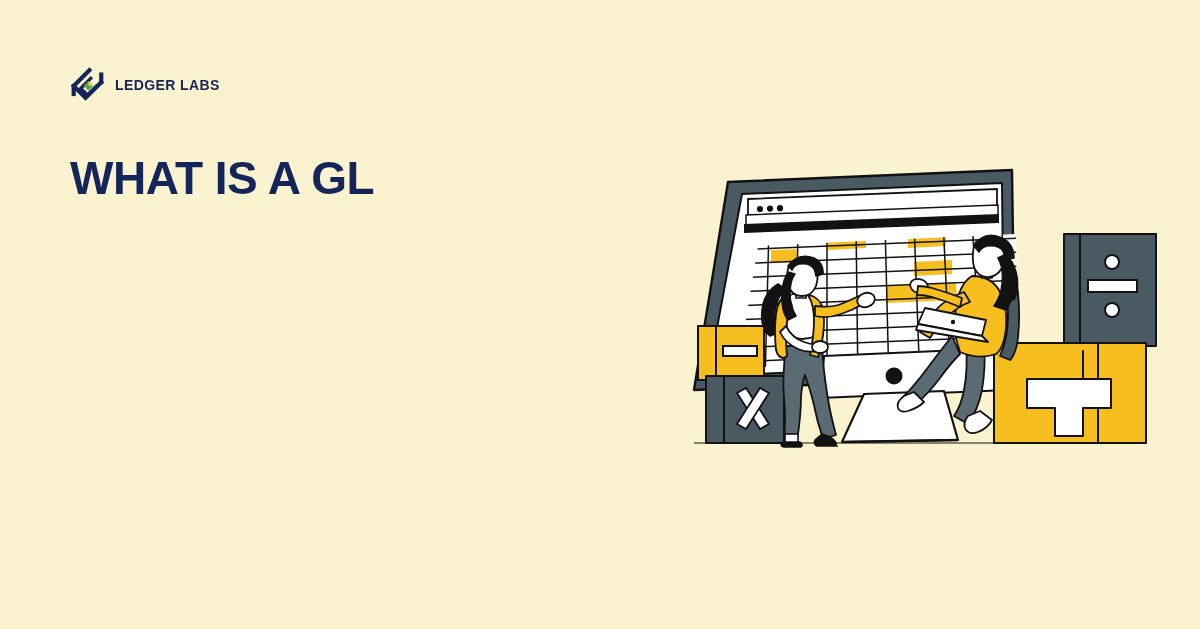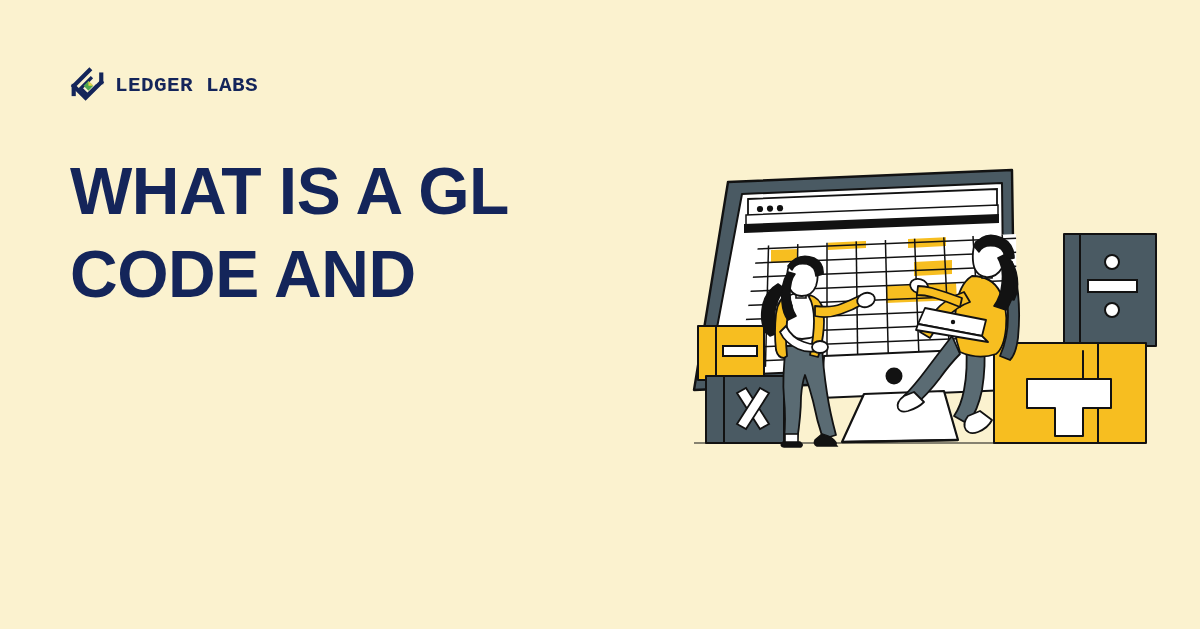--- a/index.html
+++ b/index.html
@@ -29,39 +29,39 @@
     display: flex;
     align-items: center;
     gap: 9px;
   }
   .brand-mark {
     width: 38px;
     height: 38px;
     display: block;
   }
   .brand-name {
-    font-family: Liberation Mono, monospace;
-    font-size: 21px;
+    font-family: Liberation Sans, sans-serif;
+    font-size: 14px;
     font-weight: bold;
     letter-spacing: 0.4px;
     color: #14255a;
     white-space: nowrap;
     line-height: 1;
   }
 
   
   .headline {
     position: absolute;
     left: 70px;
     top: 150px;
     width: 600px;
     margin: 0;
     color: #14255a;
     font-family: "Liberation Sans", sans-serif;
-    font-size: 66px;
+    font-size: 46px;
     font-weight: bold;
     line-height: 1.26;
     letter-spacing: -0.5px;
     text-transform: uppercase;
   }
   .headline .hl-line {
     display: block;
     white-space: nowrap;
   }
 
@@ -102,21 +102,20 @@
           <polygon points="21.5,15.8 26.6,20.9 21.5,26.0 16.4,20.9" fill="#4fa64f"></polygon>
           <polygon points="21.5,15.8 26.6,20.9 21.5,20.9" fill="#e8d44a"></polygon>
         </g>
       </svg>
     </span>
     <span class="brand-name">LEDGER LABS</span>
   </div>
 
   <h1 class="headline">
     <span class="hl-line">WHAT IS A GL</span>
-    <span class="hl-line">CODE AND</span>
   </h1>
 
   <div class="illustration">
     <svg viewBox="0 0 504 316" xmlns="http://www.w3.org/2000/svg" aria-hidden="true">
 
       <defs>
 
         <clipPath id="screenClip">
           <polygon points="86,74 339,62 340,198 66,210"></polygon>
         </clipPath>

